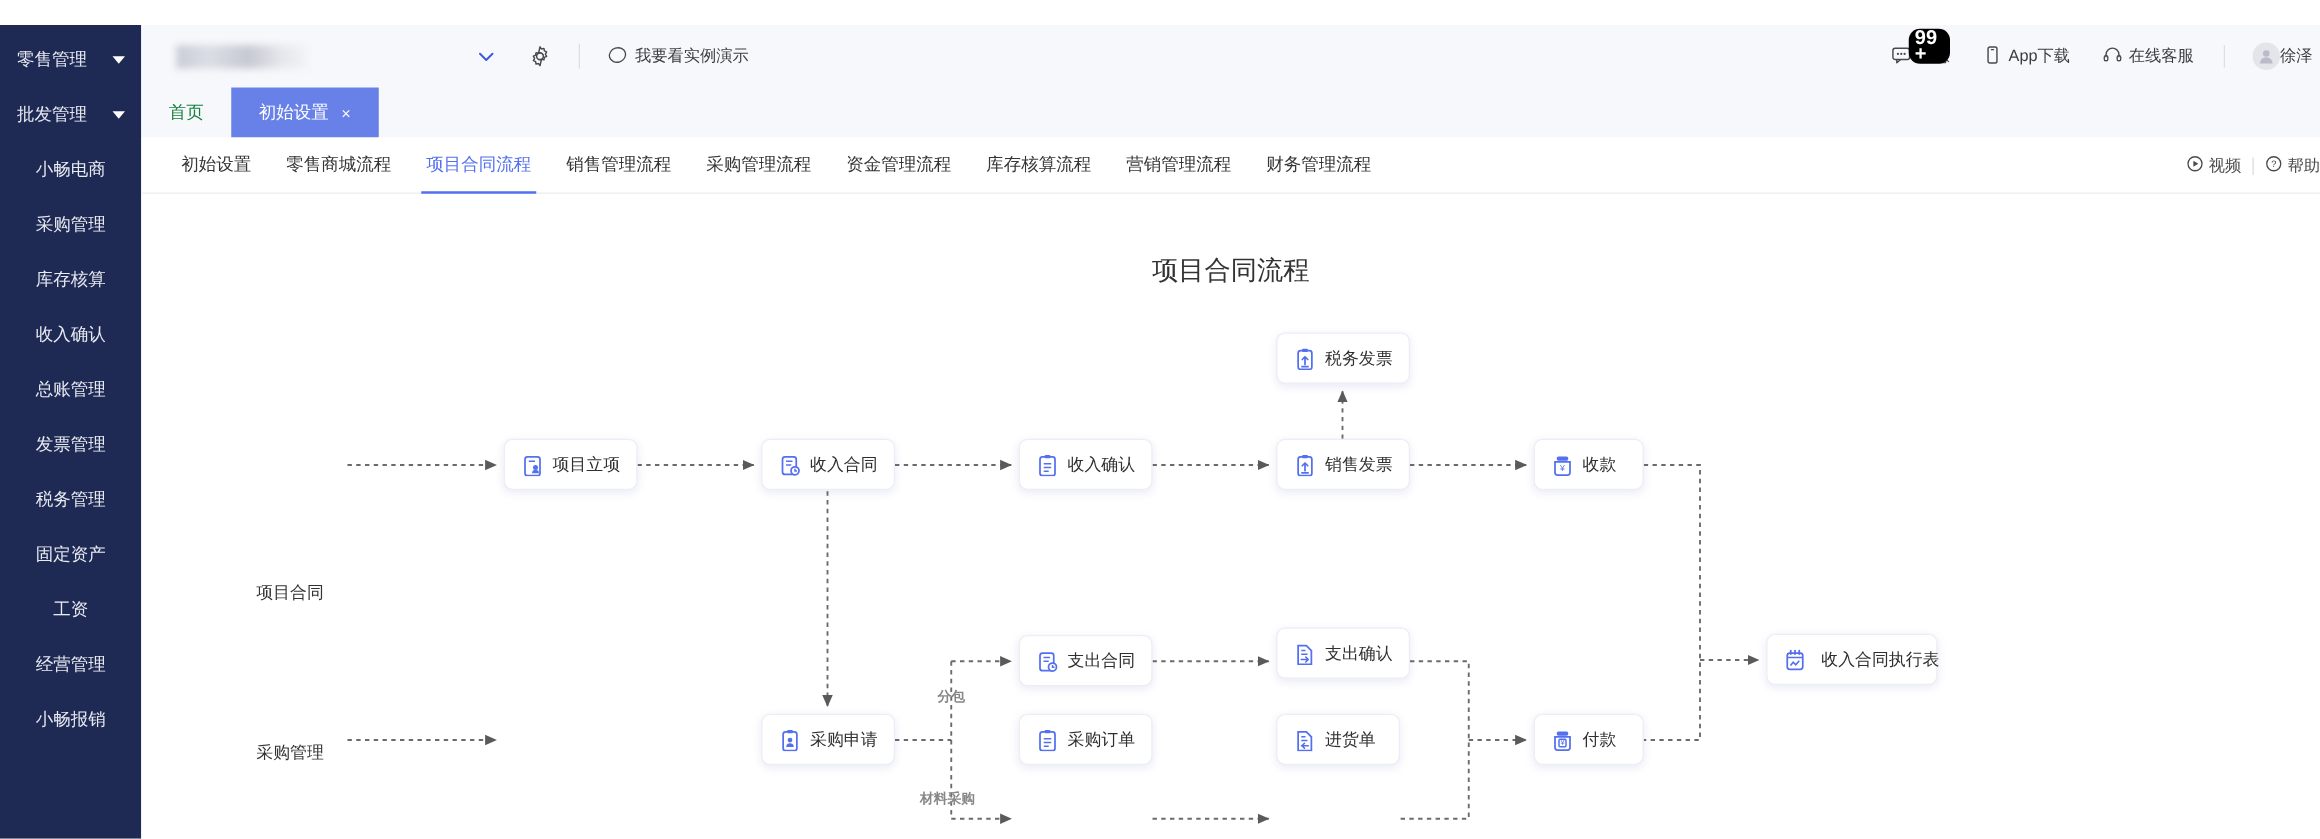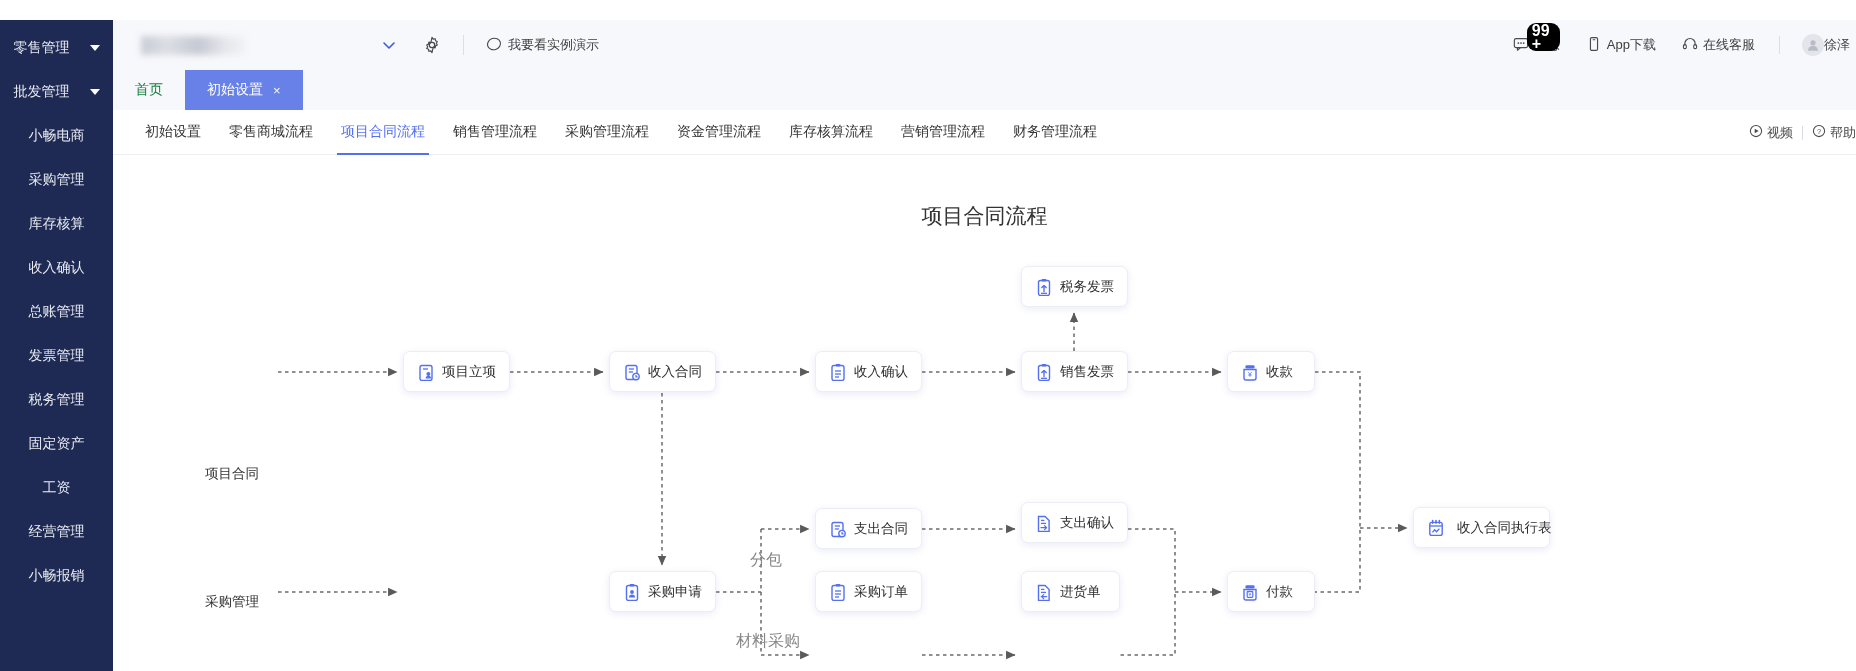--- a/index.html
+++ b/index.html
@@ -144,21 +144,21 @@
     display: flex; align-items: center; gap: 7px;
     padding: 0 13px; white-space: nowrap; cursor: pointer;
   }
   .node .nlabel { font-size: 13.5px; color: #2f2f2f; }
   .node svg { flex: 0 0 18px; }
 
   .rowlabel {
     position: absolute; font-size: 13.5px; color: #333333; white-space: nowrap;
   }
   .edgelabel {
-    position: absolute; font-size: 16px; color: #888888; white-space: nowrap;
+    position: absolute; font-size: 11px; color: #888888; white-space: nowrap; font-weight: bold;
   }
 </style>
 </head>
 <body>
 
 <div id="app">
 
   <div class="top-strip"></div>
 
   <div class="sidebar">

